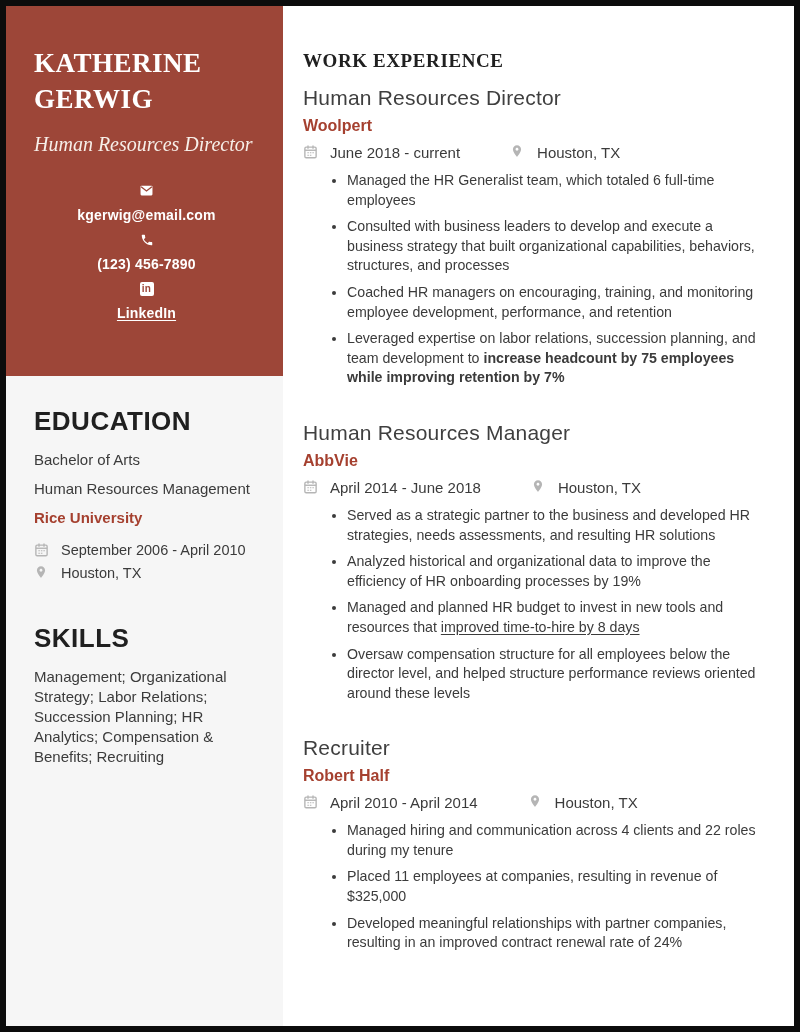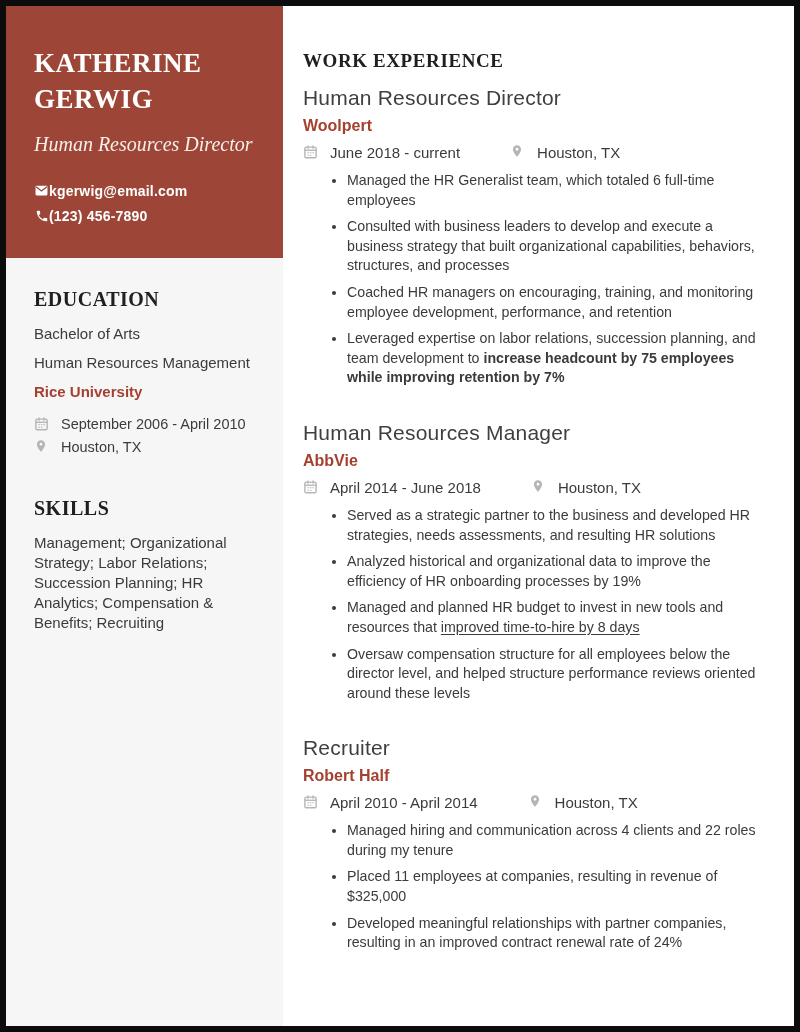--- a/index.html
+++ b/index.html
@@ -13,37 +13,37 @@
   }
   *{box-sizing:border-box;}
   html,body{margin:0;padding:0;}
   body{width:800px;height:1032px;background:var(--frame);position:relative;
        font-family:"Liberation Sans",sans-serif;-webkit-font-smoothing:antialiased;}
   .page{position:absolute;left:6px;top:6px;width:788px;height:1020px;background:#fff;
         display:flex;overflow:hidden;}
 
   
   .sidebar{width:277px;flex:0 0 277px;background:var(--sidebar-bg);}
-  .side-header{background:var(--accent-block);height:252px;padding:40px 24px 1px 28px;color:#fff;overflow:hidden;}
+  .side-header{background:var(--accent-block);height:370px;padding:40px 24px 1px 28px;color:#fff;overflow:hidden;}
   .name{font-family:"Liberation Serif","DejaVu Serif",serif;font-weight:700;font-size:27px;
         line-height:1.32;letter-spacing:.5px;margin:0;color:#fff;}
   .headline{font-family:"Liberation Serif","DejaVu Serif",serif;font-style:italic;font-size:20px;
         line-height:1.3;margin:14px 0 0;color:#F7EFE9;font-weight:400;}
   .contact{list-style:none;margin:26px 0 0;padding:0;}
-  .contact li{display:flex;margin:0 0 9px;font-size:14px;font-weight:700;letter-spacing:.2px;}
+  .contact li{display:flex;align-items:center;gap:9px;margin:0 0 9px;font-size:14px;font-weight:700;letter-spacing:.2px;flex-direction:column;}
   .cicon{width:15px;height:15px;display:inline-flex;align-items:center;justify-content:center;flex:0 0 15px;}
   .cicon svg{display:block;}
   .env-body{fill:#fff;}
   .env-flap{stroke:var(--accent-block);stroke-width:2.4;fill:none;}
   .in-badge{width:14px;height:14px;background:#fff;border-radius:2px;color:var(--accent-block);
         font-size:10px;font-weight:700;display:flex;align-items:center;justify-content:center;line-height:1;}
   .linkedin-link{color:#fff;text-decoration:underline;text-underline-offset:2px;cursor:pointer;}
 
   .side-body{padding:30px 26px 0 28px;color:var(--body-text);}
-  .side-heading{font-family:Liberation Serif, serif;font-size:20px;font-weight:700;
+  .side-heading{font-family:Liberation Sans, sans-serif;font-size:26px;font-weight:700;
         color:var(--heading-text);letter-spacing:.5px;margin:0 0 13px;}
   .side-text{font-size:15px;line-height:1.36;margin:0 0 9px;color:var(--body-text);}
   .school{font-size:15px;font-weight:700;color:var(--accent-text);margin:0 0 16px;}
   .meta{display:flex;align-items:flex-start;gap:12px;font-size:14.5px;color:var(--body-text);margin:0 0 7px;}
   .micon{width:15px;height:15px;flex:0 0 15px;color:var(--icon-gray);display:inline-flex;}
   .micon svg{display:block;}
   .skills-section{margin-top:42px;}
   .skills-text{font-size:15px;line-height:1.33;margin:0;color:var(--body-text);}
 
   
@@ -81,20 +81,26 @@
           <span>kgerwig@email.com</span>
         </li>
         <li>
           <span class="cicon">
             <svg viewBox="0 0 24 24" width="14" height="14">
                 <path fill="#fff" d="M6.62 10.79c1.44 2.83 3.76 5.14 6.59 6.59l2.2-2.21c.27-.27.67-.36 1.02-.24 1.12.37 2.33.57 3.57.57.55 0 1 .45 1 1V20c0 .55-.45 1-1 1-9.39 0-17-7.61-17-17 0-.55.45-1 1-1h3.5c.55 0 1 .45 1 1 0 1.25.2 2.45.57 3.57.11.35.03.74-.25 1.02l-2.2 2.2z"></path>
               </svg>
           </span>
           <span>(123) 456-7890</span>
         </li>
+        <li>
+          <span class="cicon">
+            <span class="in-badge">in</span>
+          </span>
+          <a class="linkedin-link">LinkedIn</a>
+        </li>
       </ul>
     </header>
 
     <div class="side-body">
       <section>
         <h2 class="side-heading">EDUCATION</h2>
         <p class="side-text">Bachelor of Arts</p>
         <p class="side-text">Human Resources Management</p>
         <p class="school">Rice University</p>
         <div class="meta">

